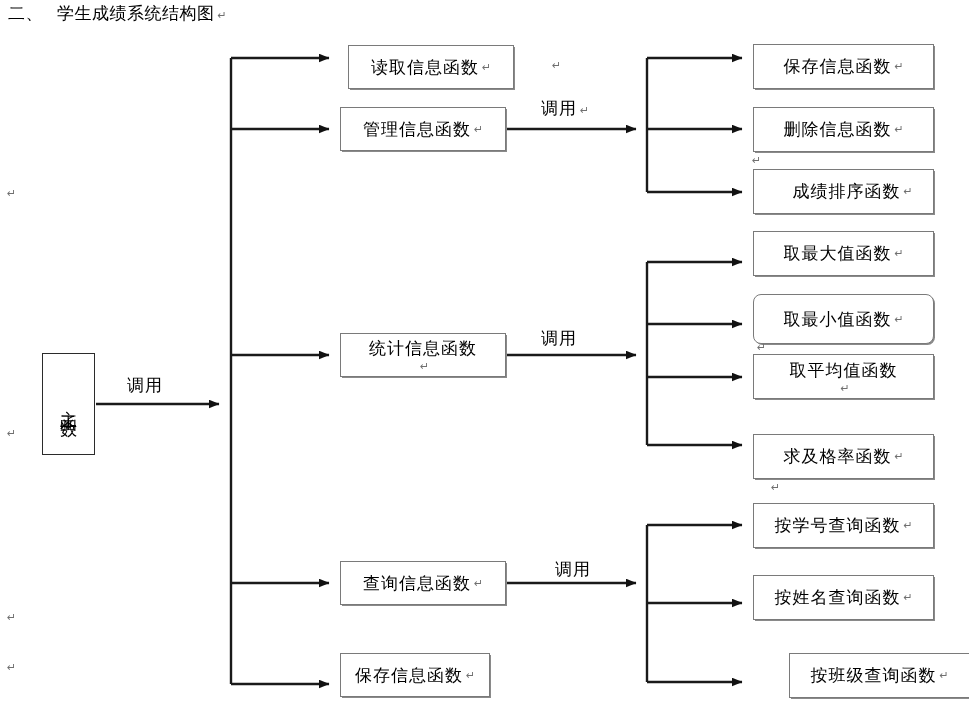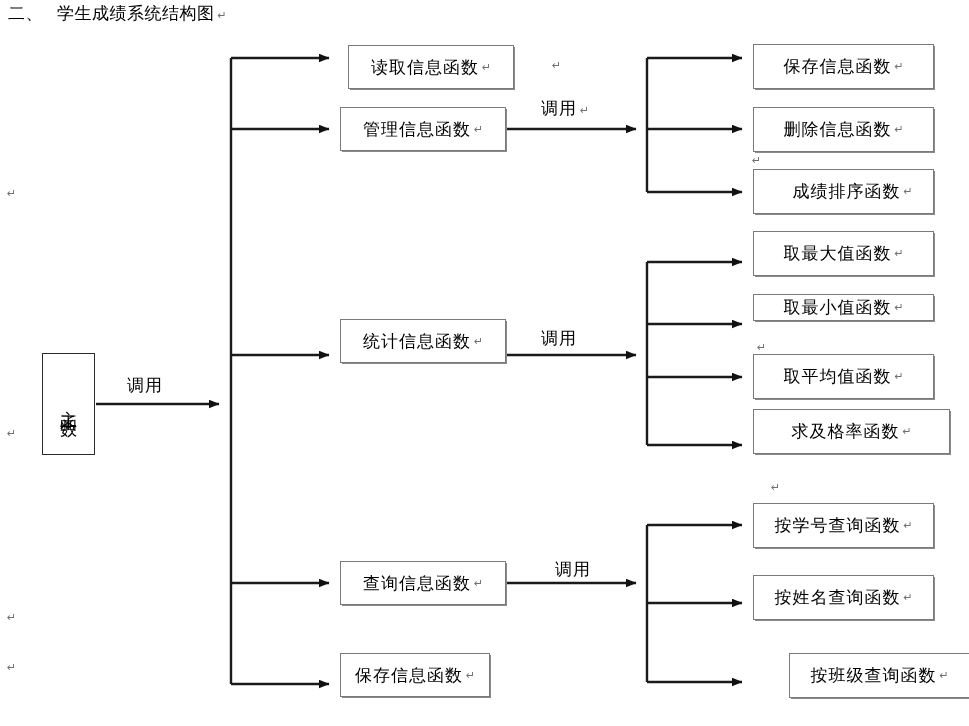--- a/index.html
+++ b/index.html
@@ -150,21 +150,21 @@
   <div class="node shadow" style="left:340px; top:45px; width:166px; height:44px;margin-left:8px;">
     <span>读取信息函数</span>
       <span class="pilcrow-inline">↵</span>
   </div>
 
   <div class="node shadow" style="left:340px; top:107px; width:166px; height:44px;">
     <span>管理信息函数</span>
       <span class="pilcrow-inline">↵</span>
   </div>
 
-  <div class="node shadow" style="left:340px; top:319px; width:166px; height:44px;">
+  <div class="node shadow" style="left:340px; top:333px; width:166px; height:44px;flex-direction:column;">
     <span>统计信息函数</span>
       <span class="pilcrow-inline">↵</span>
   </div>
 
   <div class="node shadow" style="left:340px; top:561px; width:166px; height:44px;">
     <span>查询信息函数</span>
       <span class="pilcrow-inline">↵</span>
   </div>
 
   <div class="node shadow" style="left:340px; top:653px; width:150px; height:44px;">
@@ -192,29 +192,29 @@
   </div>
   <div class="node shadow" style="left:753px; top:169px; width:181px; height:45px;padding-left:18px;">
     <span>成绩排序函数</span>
       <span class="pilcrow-inline">↵</span>
   </div>
 
   <div class="node shadow" style="left:753px; top:231px; width:181px; height:45px;">
     <span>取最大值函数</span>
       <span class="pilcrow-inline">↵</span>
   </div>
-  <div class="node shadow" style="left:753px; top:294px; width:181px; height:27px;">
+  <div class="node shadow" style="left:753px; top:294px; width:181px; height:50px;border-radius:8px;">
     <span>取最小值函数</span>
       <span class="pilcrow-inline">↵</span>
   </div>
-  <div class="node shadow" style="left:753px; top:354px; width:181px; height:45px;">
+  <div class="node shadow" style="left:753px; top:354px; width:181px; height:45px;flex-direction:column;">
     <span>取平均值函数</span>
       <span class="pilcrow-inline">↵</span>
   </div>
-  <div class="node shadow" style="left:753px; top:409px; width:197px; height:45px;">
+  <div class="node shadow" style="left:753px; top:434px; width:181px; height:45px;">
     <span>求及格率函数</span>
       <span class="pilcrow-inline">↵</span>
   </div>
 
   <div class="node shadow" style="left:753px; top:503px; width:181px; height:45px;">
     <span>按学号查询函数</span>
       <span class="pilcrow-inline">↵</span>
   </div>
   <div class="node shadow" style="left:753px; top:575px; width:181px; height:45px;">
     <span>按姓名查询函数</span>

